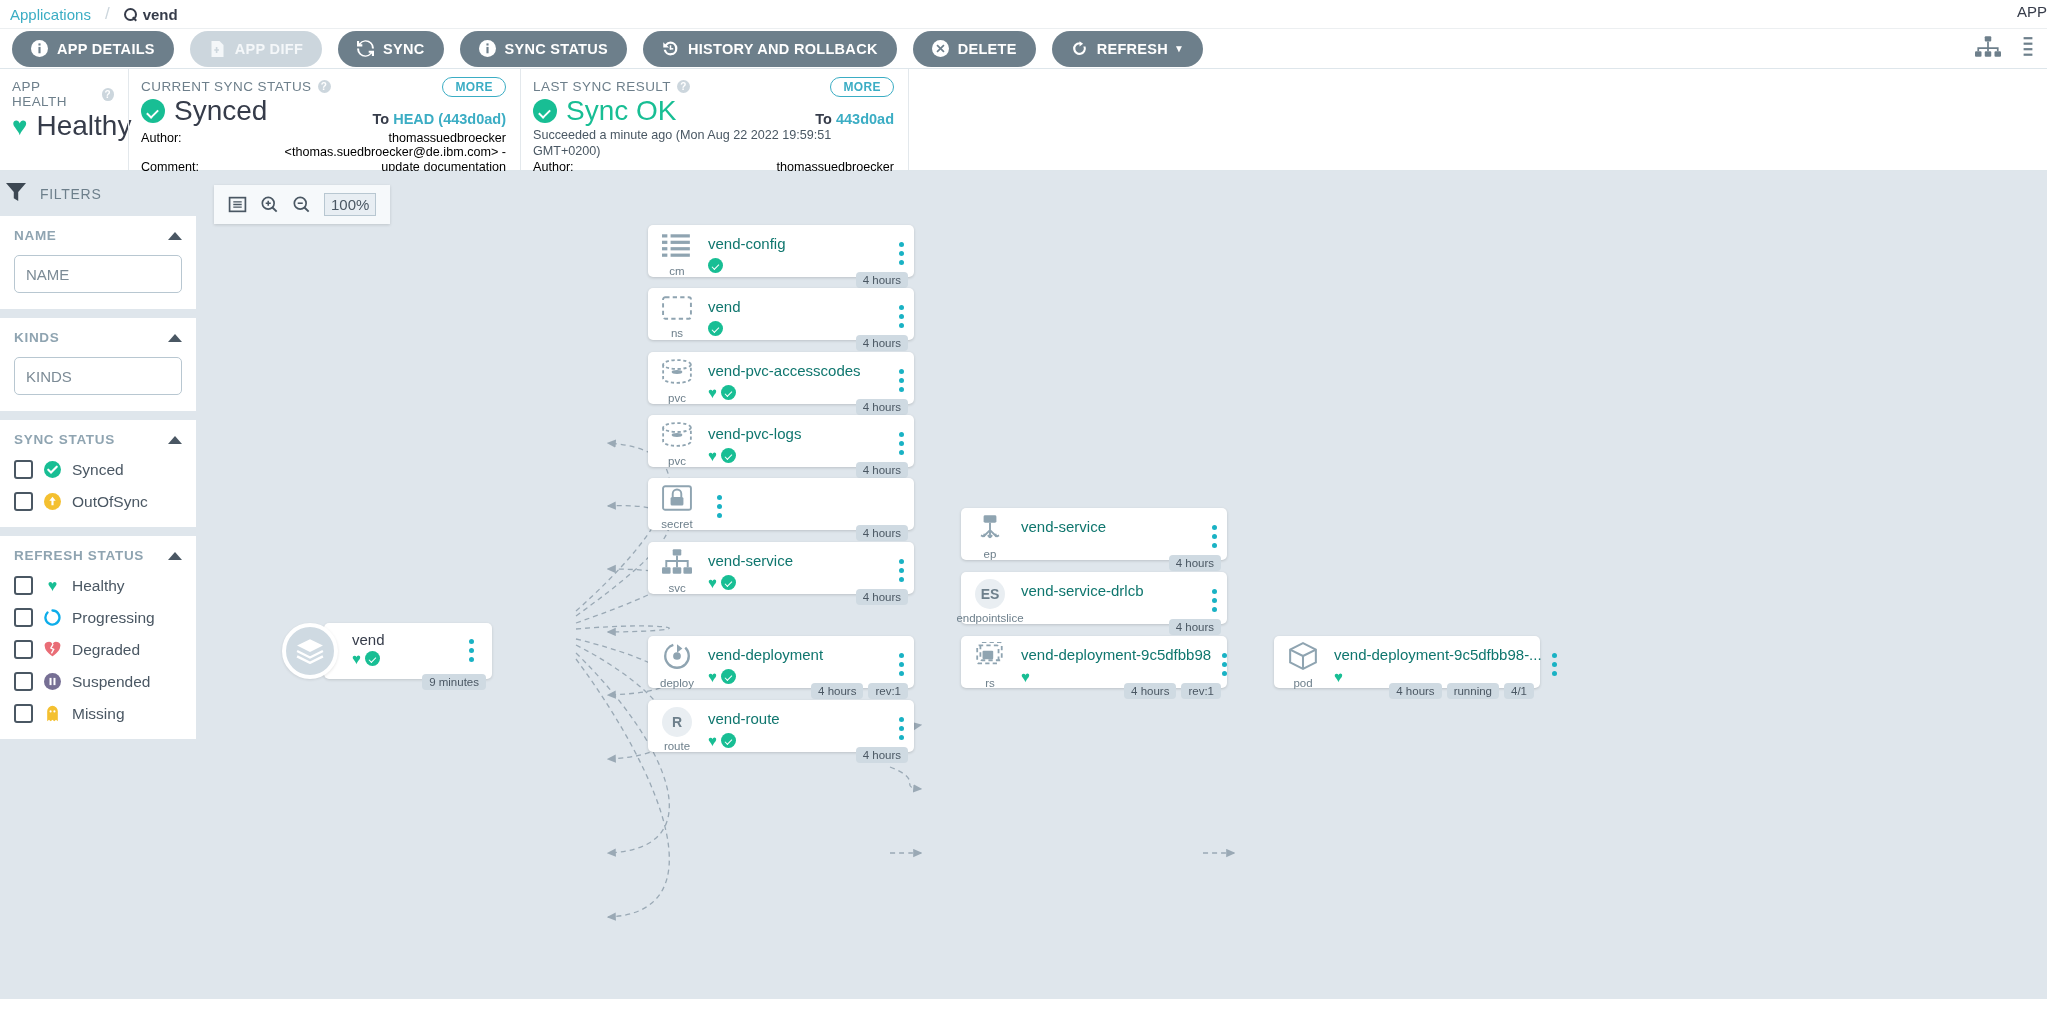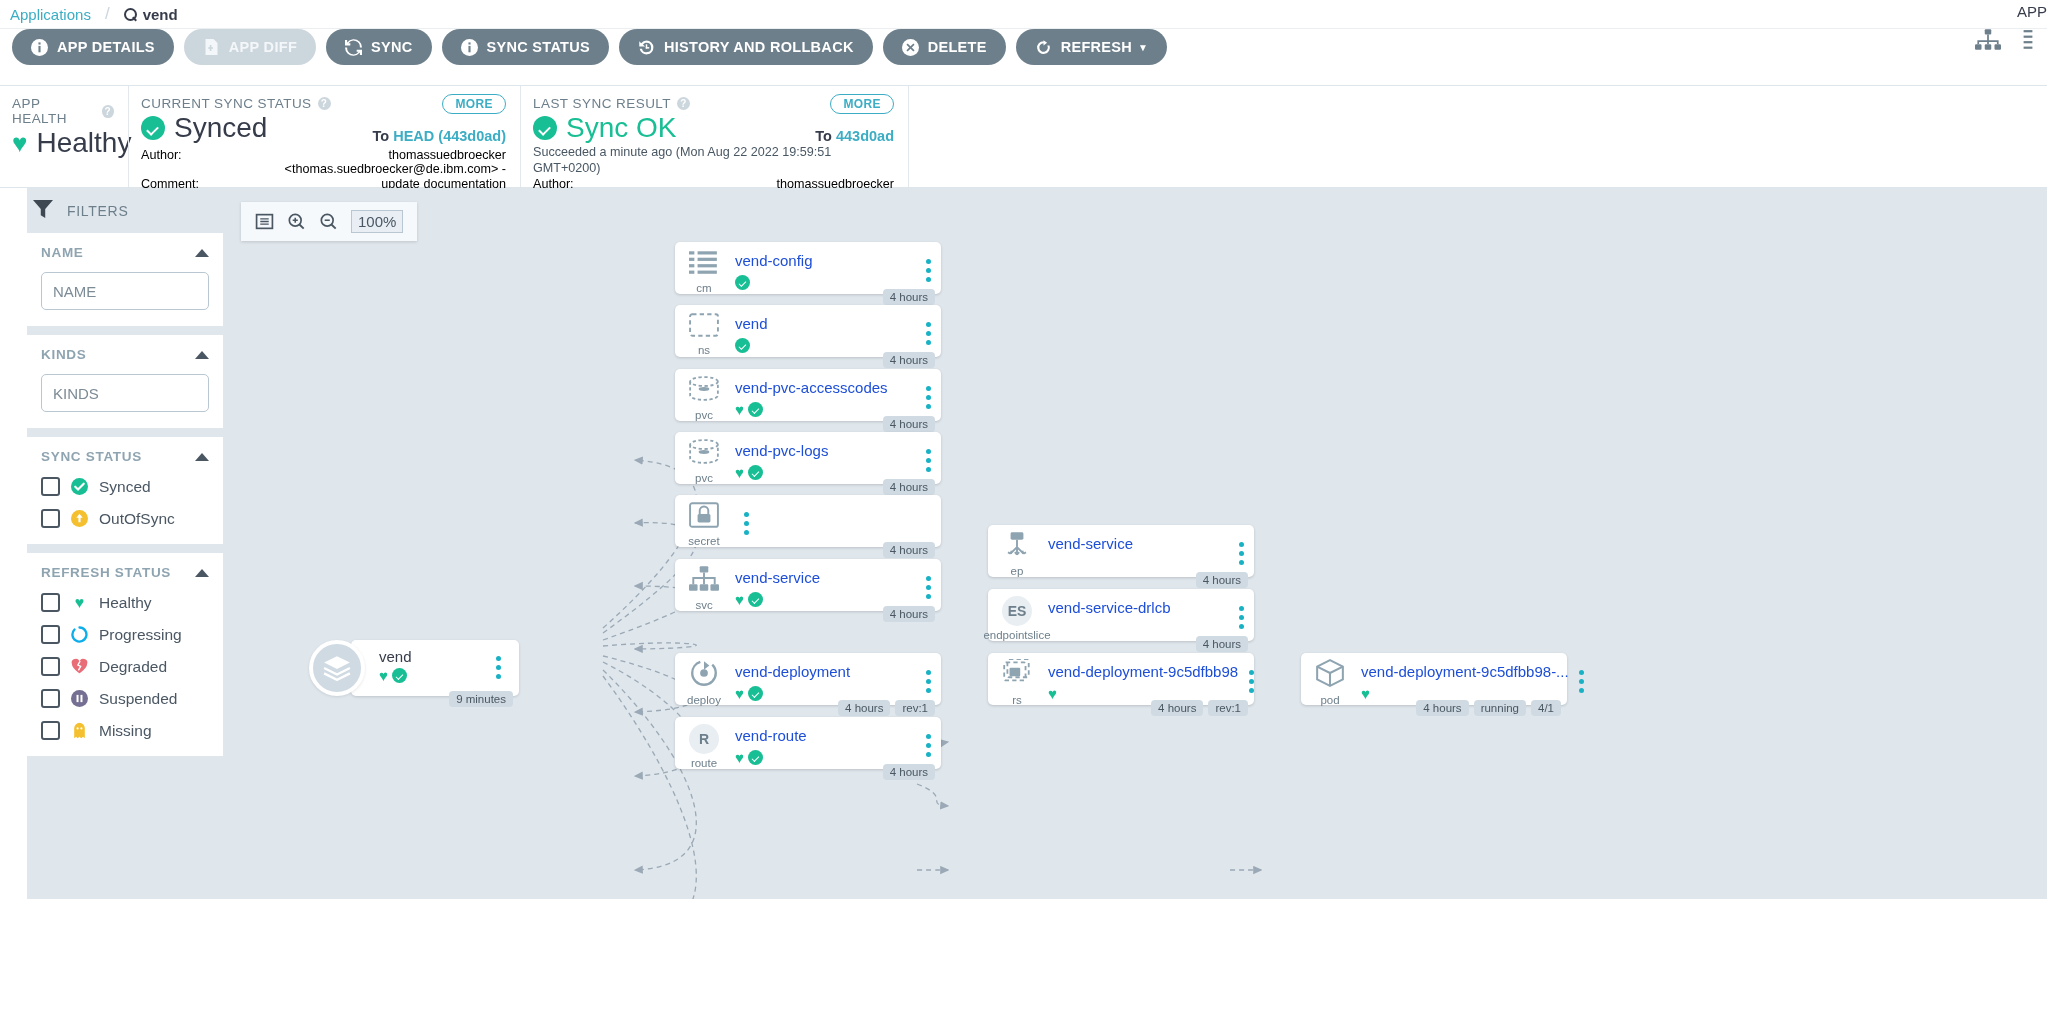--- a/index.html
+++ b/index.html
@@ -17,22 +17,22 @@
   .crumb-link { color: #3badc4; cursor: pointer; }
   .crumb-sep { color: #ccd6dd; margin: 0 14px; font-size: 17px; }
   .crumb-cur { display: flex; align-items: center; gap: 6px; font-weight: bold; color: #363c4a; }
   .mag { width: 13px; height: 13px; position: relative; display: inline-block; }
   .mag::before { content:""; position:absolute; width:9px; height:9px; border:2px solid #363c4a; border-radius:50%; left:0; top:0; }
   .mag::after { content:""; position:absolute; width:5px; height:2px; background:#363c4a; transform:rotate(45deg); left:8px; top:10px; }
   .top-right { position:absolute; right:0; top:3px; font-size:15px; color:#363c4a; font-weight:normal; }
 
   
   .toolbar {
-    height: 58px; display: flex; 
-    padding: 0 12px; gap: 10px; border-top: 1px solid #eceff1;
+    height: 41px; display: flex; align-items: center;
+    padding: 0 12px; gap: 16px; border-top: 1px solid #eceff1;
     border-bottom: 1px solid #dee6eb; position: relative; background:#fff;
   }
   .btn {
     display: flex; align-items: center; gap: 9px;
     background: #6d7f8b; color: #fff; border: none;
     border-radius: 24px; height: 36px; padding: 0 19px;
     font-size: 14.5px; font-weight: bold; letter-spacing: .3px;
     cursor: pointer; font-family: inherit; white-space: nowrap;
   }
   .btn.disabled { background: #ccd6dd; color: #f4f7f9; cursor: default; }
@@ -58,21 +58,21 @@
   .st-to a { color:#3badc4; text-decoration:none; }
   .more-pill { position:absolute; right:14px; top:8px; border:1px solid #3badc4; color:#3badc4;
       border-radius:12px; font-size:12px; font-weight:bold; padding:2px 12px; letter-spacing:.4px; cursor:pointer;}
   .meta { margin-top:4px; font-size:12.6px; color:#000000; }
   .meta-line { display:flex; gap:10px; line-height:1.15; }
   .meta-k { width:62px; flex:0 0 auto; }
   .meta-v { flex:1; text-align:right; }
   .succ { font-size:12.6px; color:#495763; line-height:1.3; }
 
   
-  .body { display:flex; height: 711px; margin-left: 27px; }
+  .body { display:flex; height: 828px; }
 
   
   .sidebar { width: 196px; background:#dfe6ec; flex:0 0 auto; overflow:hidden; }
   .filters-head { display:flex; align-items:center; gap:14px; padding: 12px 14px 11px 6px; }
   .filters-head .label { font-size:14px; color:#6d7f8b; letter-spacing:.7px; }
   .fcard { background:#fff; margin: 0 0 9px 0; padding: 12px 14px 16px 14px; }
   .fcard-head { display:flex; align-items:center; justify-content:space-between; }
   .fcard-title { font-size:13.5px; color:#8fa4b1; letter-spacing:.7px; font-weight:bold; }
   .caret { width:0;height:0;border-left:7px solid transparent;border-right:7px solid transparent;
            border-bottom:8px solid #4a5763; cursor:pointer; }
@@ -102,21 +102,21 @@
               width:168px; height:56px; margin-left:-14px; padding: 8px 0 0 28px; position:relative; }
   .app-card .nm { font-size:15px; color:#363c4a; }
   .app-card .sts { display:flex; gap:4px; margin-top:3px; align-items:center;}
 
   .node { position:absolute; background:#fff; border-radius:5px;
           box-shadow:0 1px 3px rgba(0,0,0,.16); display:flex; }
   .node .icon-col { width:58px; flex:0 0 auto; display:flex; flex-direction:column;
                     align-items:center; justify-content:center; padding-top:6px; }
   .node .kind { font-size:11.5px; color:#6d7f8b; margin-top:3px; }
   .node .main { flex:1; padding: 11px 0 0 2px; }
-  .node .title { font-size:15px; color:#1d4ed8; line-height:1.1; white-space:nowrap; overflow:hidden; text-overflow:ellipsis;}
+  .node .title { font-size:15px; color:#0f766e; line-height:1.1; white-space:nowrap; overflow:hidden; text-overflow:ellipsis;}
   .node .statuses { display:flex; gap:4px; margin-top:5px; align-items:center; }
   .kebab { width:26px; flex:0 0 auto; display:flex; flex-direction:column; align-items:center;
            justify-content:center; gap:4px; padding-top:4px; cursor:pointer; }
   .kebab i { width:5px;height:5px;border-radius:50%;background:#19b2c4; display:block;}
   .tags { position:absolute; right:6px; bottom:-11px; display:flex; gap:5px; }
   .tag { background:#cfdae2; color:#4a5763; border-radius:4px; font-size:11.5px;
          padding:2px 7px; white-space:nowrap; }
   .tag.app { background:#cfdae2; }
 
   .hrt { color:#18be94; font-size:15px; line-height:1; }

